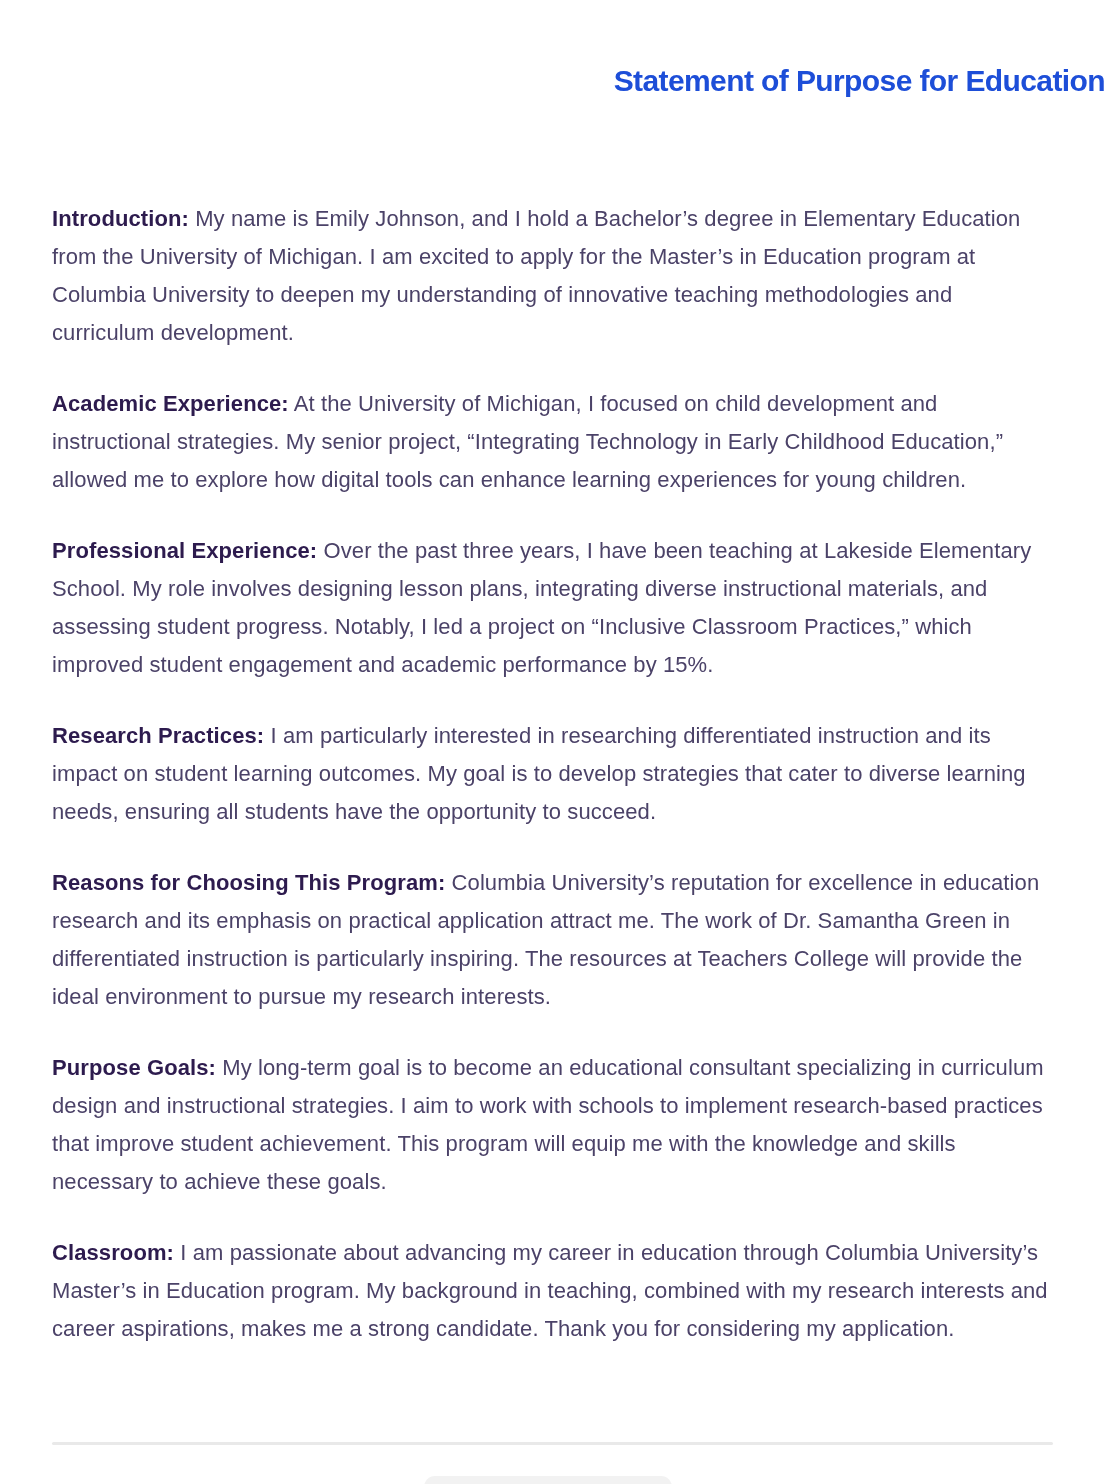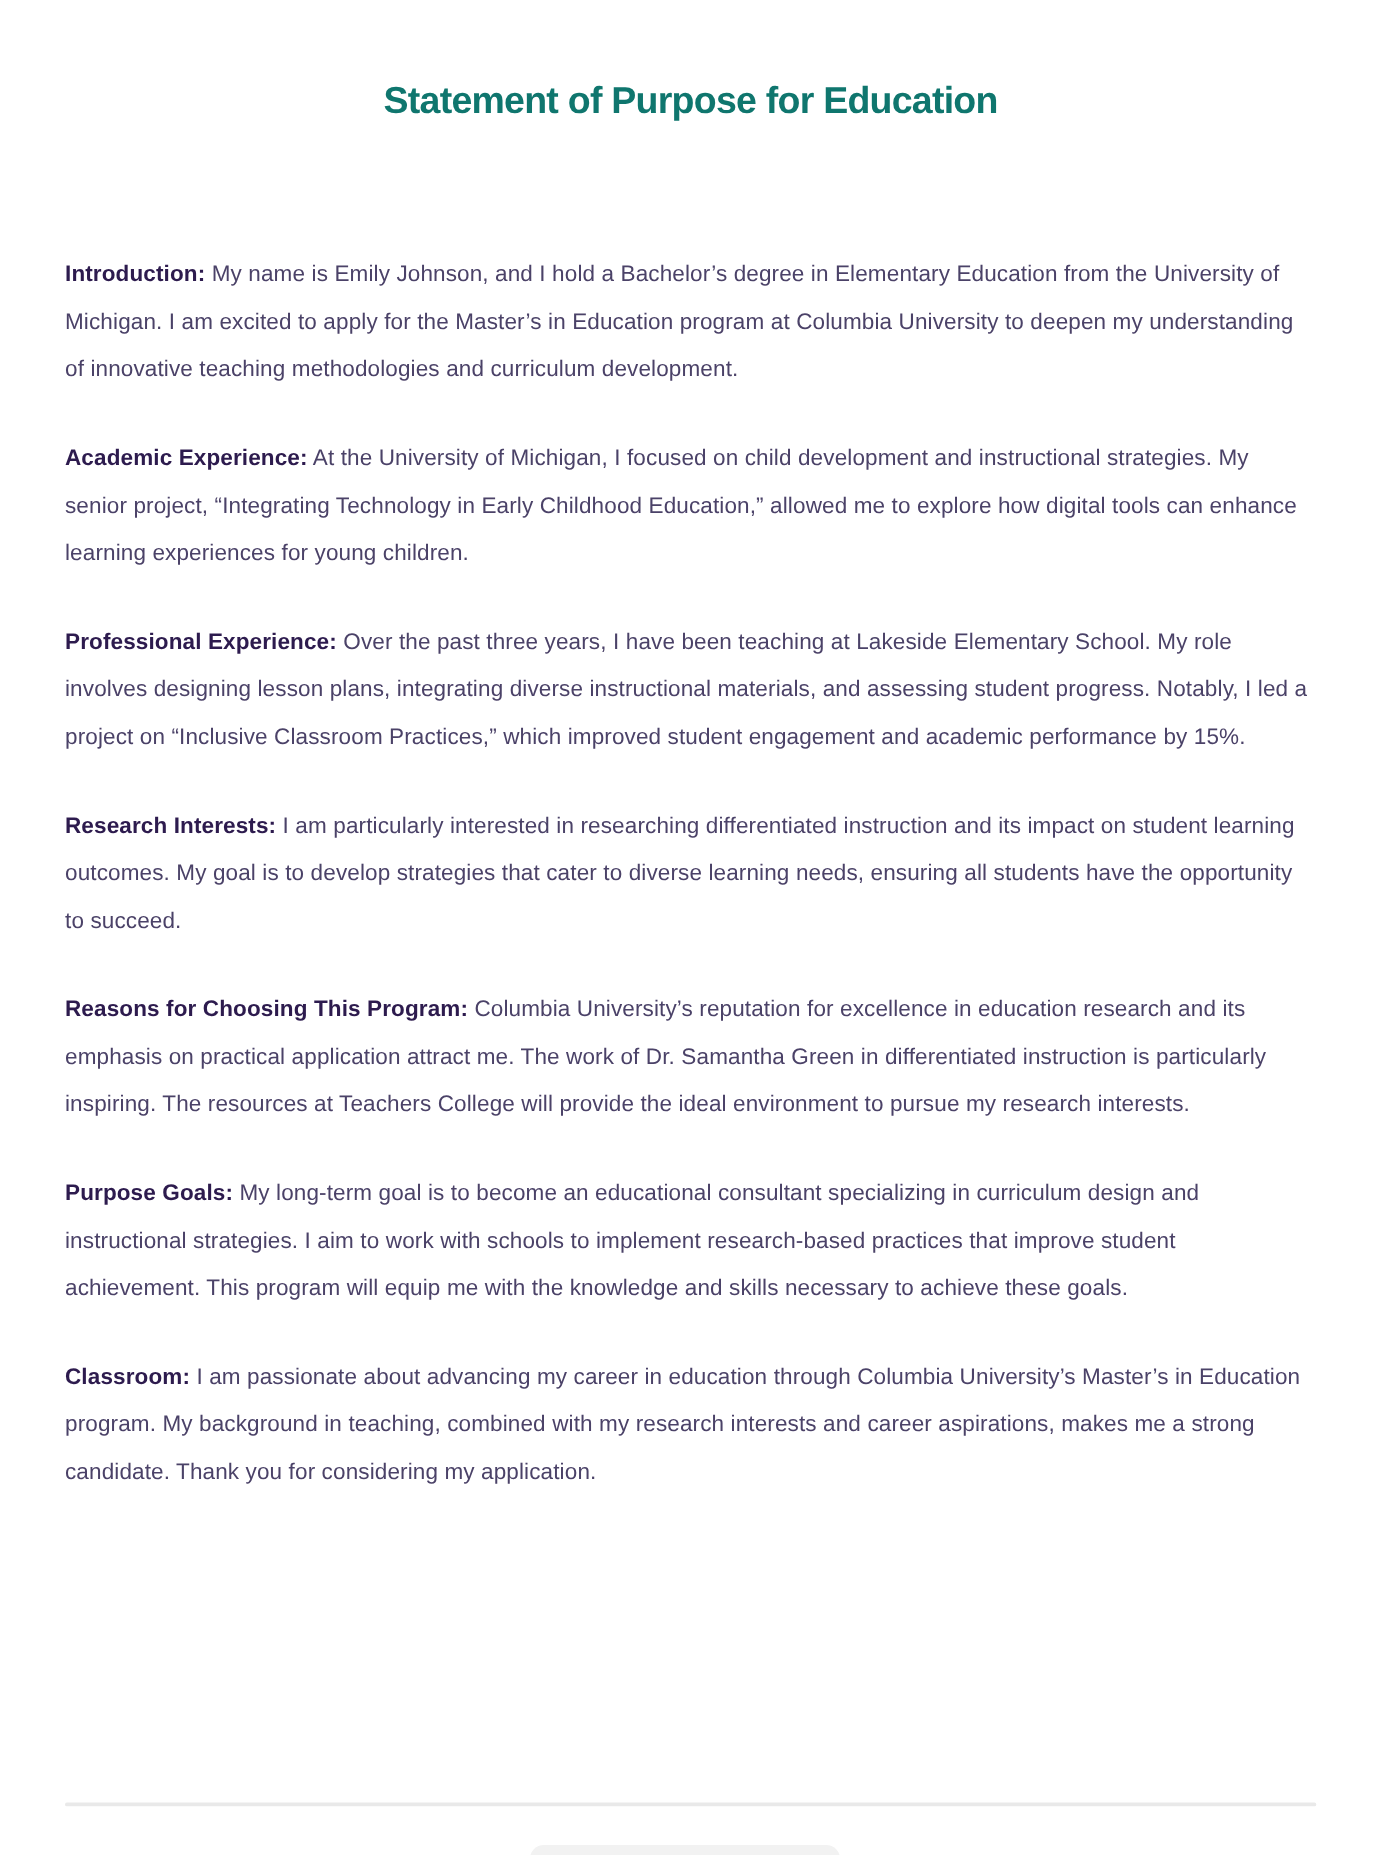--- a/index.html
+++ b/index.html
@@ -11,34 +11,34 @@
     position: relative;
     width: 1105px;
     height: 1484px;
     background: #ffffff;
     overflow: hidden;
     font-family: "Liberation Sans", "DejaVu Sans", sans-serif;
   }
   .doc-title {
     margin: 0;
     padding-top: 64px;
-    text-align: center;
+    text-align: right;
     font-size: 30px;
     line-height: 34px;
     font-weight: 700;
     letter-spacing: -0.6px;
-    color: #0f766e;
+    color: #1d4ed8;
   }
   .content {
     margin: 102px 52px 0 52px;
     width: 1001px;
   }
   .section {
     margin: 0 0 33px 0;
-    font-size: 18px;
+    font-size: 22px;
     line-height: 38px;
     color: #4b4268;
     letter-spacing: 0.1px;
   }
   .section strong {
     font-weight: 700;
     color: #2d1b4e;
   }
   .footer-divider {
     position: absolute;
@@ -72,21 +72,21 @@
   <h1 class="doc-title">Statement of Purpose for Education</h1>
 
   <div class="content">
 
     <p class="section"><strong>Introduction:</strong><span> My name is Emily Johnson, and I hold a Bachelor’s degree in Elementary Education from the University of Michigan. I am excited to apply for the Master’s in Education program at Columbia University to deepen my understanding of innovative teaching methodologies and curriculum development.</span></p>
 
     <p class="section"><strong>Academic Experience:</strong><span> At the University of Michigan, I focused on child development and instructional strategies. My senior project, “Integrating Technology in Early Childhood Education,” allowed me to explore how digital tools can enhance learning experiences for young children.</span></p>
 
     <p class="section"><strong>Professional Experience:</strong><span> Over the past three years, I have been teaching at Lakeside Elementary School. My role involves designing lesson plans, integrating diverse instructional materials, and assessing student progress. Notably, I led a project on “Inclusive Classroom Practices,” which improved student engagement and academic performance by 15%.</span></p>
 
-    <p class="section"><strong>Research Interests:</strong><span> I am particularly interested in researching differentiated instruction and its impact on student learning outcomes. My goal is to develop strategies that cater to diverse learning needs, ensuring all students have the opportunity to succeed.</span></p>
+    <p class="section"><strong>Research Practices:</strong><span> I am particularly interested in researching differentiated instruction and its impact on student learning outcomes. My goal is to develop strategies that cater to diverse learning needs, ensuring all students have the opportunity to succeed.</span></p>
 
     <p class="section"><strong>Reasons for Choosing This Program:</strong><span> Columbia University’s reputation for excellence in education research and its emphasis on practical application attract me. The work of Dr. Samantha Green in differentiated instruction is particularly inspiring. The resources at Teachers College will provide the ideal environment to pursue my research interests.</span></p>
 
     <p class="section"><strong>Purpose Goals:</strong><span> My long-term goal is to become an educational consultant specializing in curriculum design and instructional strategies. I aim to work with schools to implement research-based practices that improve student achievement. This program will equip me with the knowledge and skills necessary to achieve these goals.</span></p>
 
     <p class="section"><strong>Classroom:</strong><span> I am passionate about advancing my career in education through Columbia University’s Master’s in Education program. My background in teaching, combined with my research interests and career aspirations, makes me a strong candidate. Thank you for considering my application.</span></p>
 
   </div>
 
   <hr class="footer-divider">

